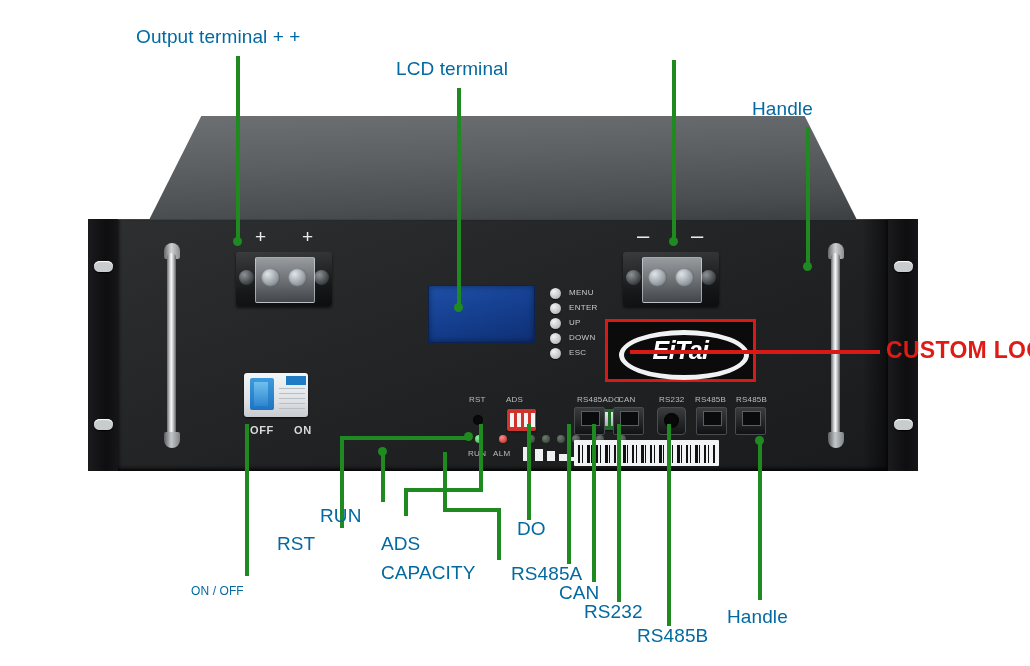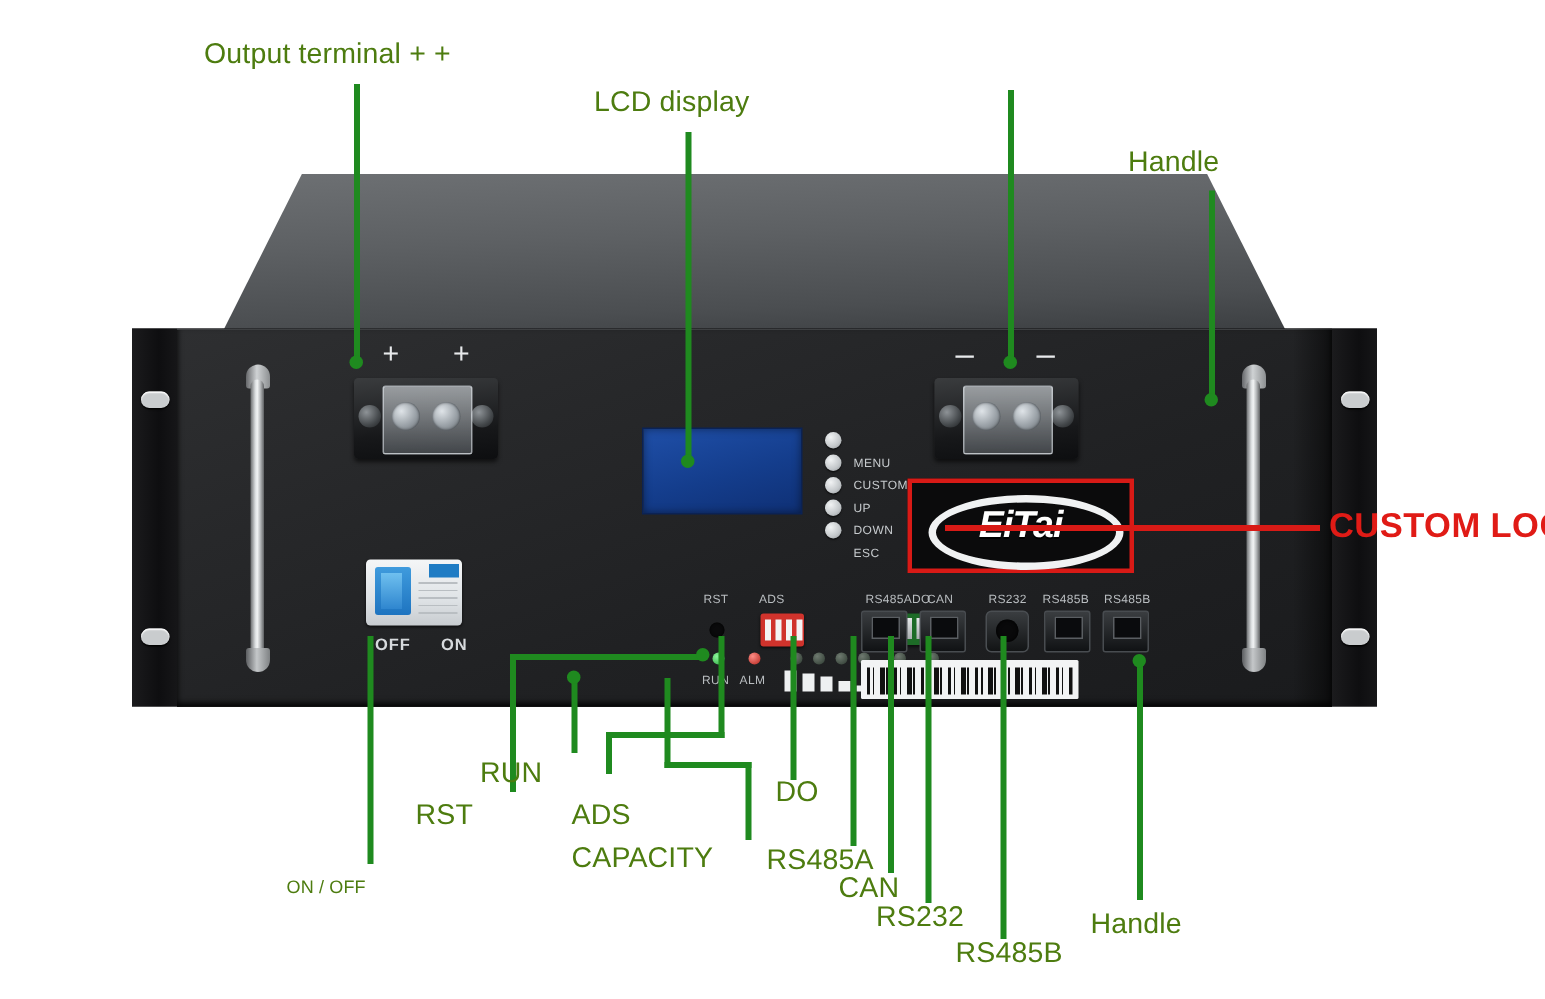--- a/index.html
+++ b/index.html
@@ -1,21 +1,21 @@
 <!DOCTYPE html>
 <html><head>
 <meta charset="utf-8">
 <style>
   html,body{margin:0;padding:0;background:#fff;}
   body{width:1030px;height:666px;position:relative;overflow:hidden;
        font-family:"Liberation Sans",sans-serif;color:#000;}
   #stage{position:absolute;left:0;top:0;width:1030px;height:666px;}
 
   
-  .calloutText{position:absolute;white-space:nowrap;font-size:19px;color:#4d7c0f;
+  .calloutText{position:absolute;white-space:nowrap;font-size:19px;color:#0369a1;
                letter-spacing:.1px;line-height:1;}
   .calloutText.big{font-size:12px;}
   .customLogoText{position:absolute;white-space:nowrap;color:#e01b16;
                   font-weight:bold;font-size:23px;letter-spacing:.3px;}
 
   
   .lead{position:absolute;background:#1f8a1f;}
   .lead.v{width:4px;}
   .lead.h{height:4px;}
   .dot{position:absolute;width:9px;height:9px;border-radius:50%;
@@ -97,21 +97,21 @@
   #lcd{position:absolute;left:310px;top:66px;width:105px;height:56px;
      background:linear-gradient(165deg,#1f4fa8,#143d8c 55%,#0f3075);
      border:1px solid #0b2254;box-shadow:inset 0 0 6px rgba(0,0,0,.45);}
 
   
   #keypad{position:absolute;left:432px;top:68px;}
   .keyRow{position:relative;height:15px;}
   .keyDot{position:absolute;left:0;top:1px;width:11px;height:11px;border-radius:50%;
      background:radial-gradient(circle at 35% 32%,#f1f3f4,#c3c7ca 60%,#8e9295);
      box-shadow:0 1px 1px rgba(0,0,0,.6);}
-  .keyLbl{position:absolute;left:19px;top:17px;color:#c6cacd;font-size:8px;
+  .keyLbl{position:absolute;left:19px;top:1px;color:#c6cacd;font-size:8px;
      letter-spacing:.3px;line-height:10px;}
 
   
   #logoBox{position:absolute;left:487px;top:100px;width:145px;height:57px;
      border:3px solid #d81a16;background:#0b0b0c;}
   #logoBox .oval{position:absolute;left:11px;top:8px;width:120px;height:40px;
      border-radius:50%;border:5px solid #f0f2f3;}
   #logoBox .word{position:absolute;left:0;top:0;width:100%;height:100%;
      display:flex;align-items:center;justify-content:center;color:#fff;
      font-style:italic;font-weight:bold;font-size:25px;letter-spacing:-.6px;
@@ -225,21 +225,21 @@
 
       <div id="lcd"></div>
 
       <div id="keypad">
         <div class="keyRow">
           <div class="keyDot"></div>
           <span class="keyLbl">MENU</span>
         </div>
         <div class="keyRow">
           <div class="keyDot"></div>
-          <span class="keyLbl">CUSTOM</span>
+          <span class="keyLbl">ENTER</span>
         </div>
         <div class="keyRow">
           <div class="keyDot"></div>
           <span class="keyLbl">UP</span>
         </div>
         <div class="keyRow">
           <div class="keyDot"></div>
           <span class="keyLbl">DOWN</span>
         </div>
         <div class="keyRow">
@@ -307,21 +307,21 @@
         <div class="bars"></div>
       </div>
 
     </div>
   </div>
 
   <div class="calloutText" style="left:136px;top:27px">Output terminal + +</div>
   <div class="lead v" style="left:236px;top:56px;height:186px"></div>
   <div class="dot" style="left:233px;top:237px"></div>
 
-  <div class="calloutText" style="left:396px;top:59px">LCD display</div>
+  <div class="calloutText" style="left:396px;top:59px">LCD terminal</div>
   <div class="lead v" style="left:457px;top:88px;height:220px"></div>
   <div class="dot" style="left:454px;top:303px"></div>
 
   <div class="lead v" style="left:672px;top:60px;height:182px"></div>
   <div class="dot" style="left:669px;top:237px"></div>
 
   <div class="calloutText" style="left:752px;top:99px">Handle</div>
   <div class="lead v" style="left:806px;top:127px;height:140px"></div>
   <div class="dot" style="left:803px;top:262px"></div>
 

